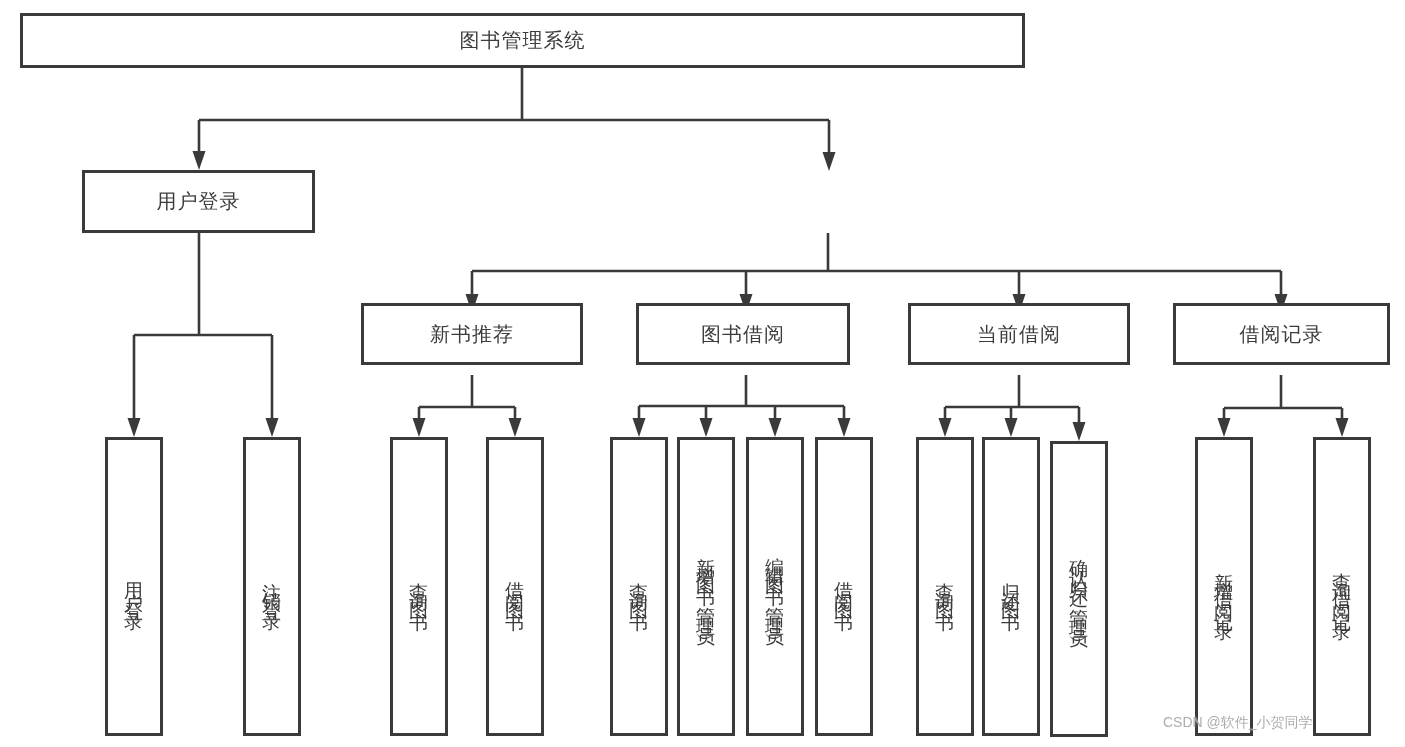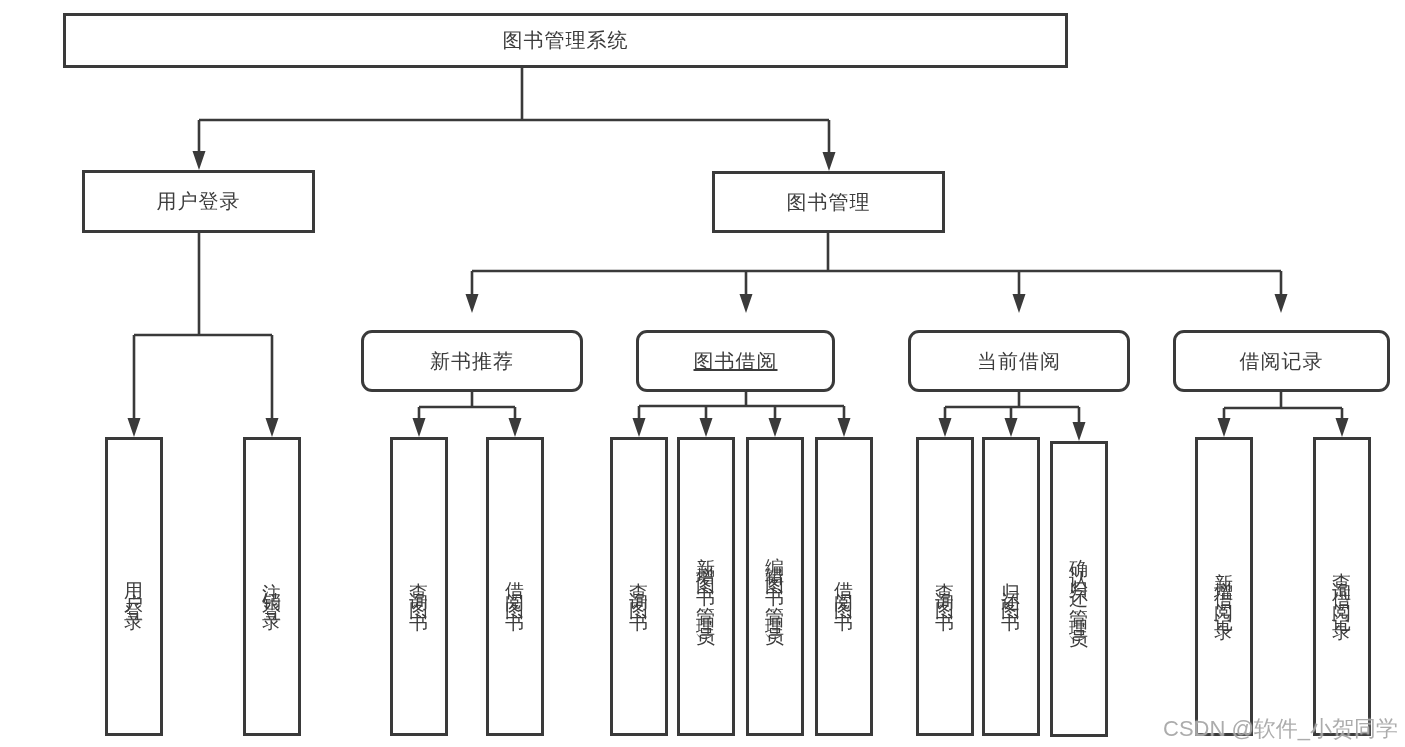--- a/index.html
+++ b/index.html
@@ -28,47 +28,47 @@
     font-size: 20px;
     letter-spacing: 1px;
     z-index: 2;
   }
   .leaf span {
     writing-mode: vertical-rl;
     letter-spacing: 10px;
     font-size: 19px;
     line-height: 1;
   }
-  .root    { left: 20px;  top: 13px;  width: 1005px; height: 55px; margin-left: 43px; }
+  .root    { left: 20px;  top: 13px;  width: 1005px; height: 55px; }
   .l2a     { left: 82px;  top: 170px; width: 233px;  height: 63px; }
   .l2b     { left: 712px; top: 171px; width: 233px;  height: 62px; }
-  .l3      { top: 330px;  height: 62px; border-radius: 11px; }
+  .l3      { top: 303px;  height: 62px; }
   .l3a     { left: 361px;  width: 222px; }
-  .l3b     { left: 636px;  width: 199px; text-decoration: underline; }
+  .l3b     { left: 636px;  width: 214px; }
   .l3c     { left: 908px;  width: 222px; font-family: Liberation Mono, monospace; }
   .l3d     { left: 1173px; width: 217px; align-items: center; }
   .leaf    { top: 437px; width: 58px; height: 299px; }
   .leafA1  { left: 105px; }
   .leafA2  { left: 243px; }
   .leafB1  { left: 390px; }
   .leafB2  { left: 486px; }
   .leafC1  { left: 610px; }
   .leafC2  { left: 677px; }
   .leafC3  { left: 746px; }
   .leafC4  { left: 815px; }
   .leafD1  { left: 916px; }
   .leafD2  { left: 982px; }
   .leafD3  { left: 1050px; top: 441px; height: 296px; }
   .leafE1  { left: 1195px; }
   .leafE2  { left: 1313px; }
   .watermark {
     position: absolute;
     left: 1163px;
     top: 714px;
-    font-size: 22px;
+    font-size: 14px;
     color: rgba(158,158,158,0.85);
     text-shadow: 0 0 2px #ffffff;
     white-space: nowrap;
     z-index: 5;
   }
 </style>
 </head>
 <body>
 
 <div class="stage">
@@ -103,23 +103,20 @@
          M1217.5 418 L1230.5 418 L1224 437 Z
          M1335.5 418 L1348.5 418 L1342 437 Z" fill="#3a3a3a" stroke="none"></path>
   </svg>
 
   <div class="box root">
     <span>图书管理系统</span>
   </div>
 
   <div class="box l2a">
     <span>用户登录</span>
-  </div>
-  <div class="box l2b">
-    <span>图书管理</span>
   </div>
 
   <div class="box l3 l3a">
     <span>新书推荐</span>
   </div>
   <div class="box l3 l3b">
     <span>图书借阅</span>
   </div>
   <div class="box l3 l3c">
     <span>当前借阅</span>

